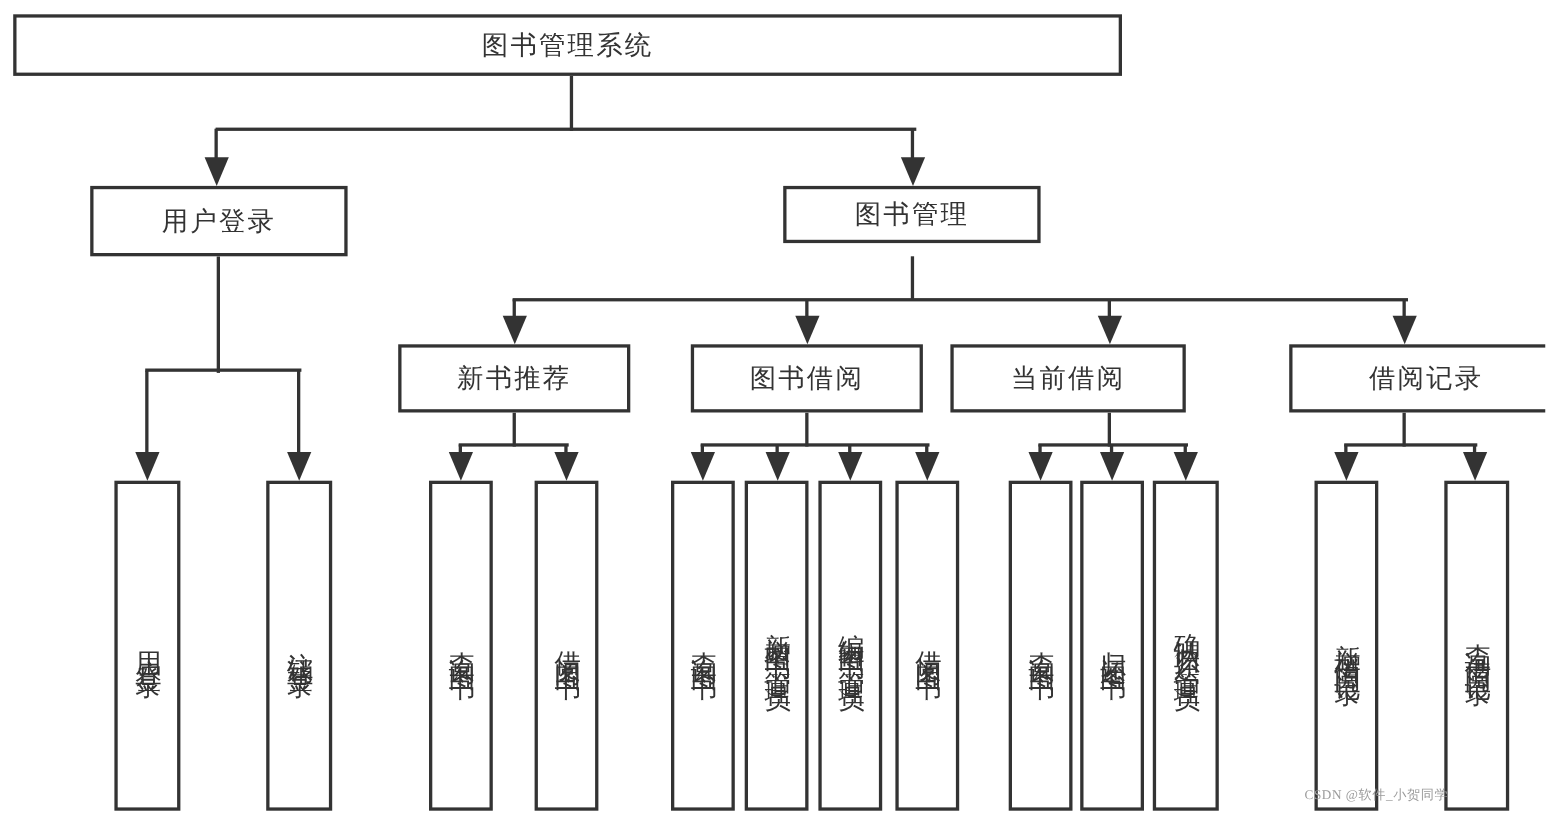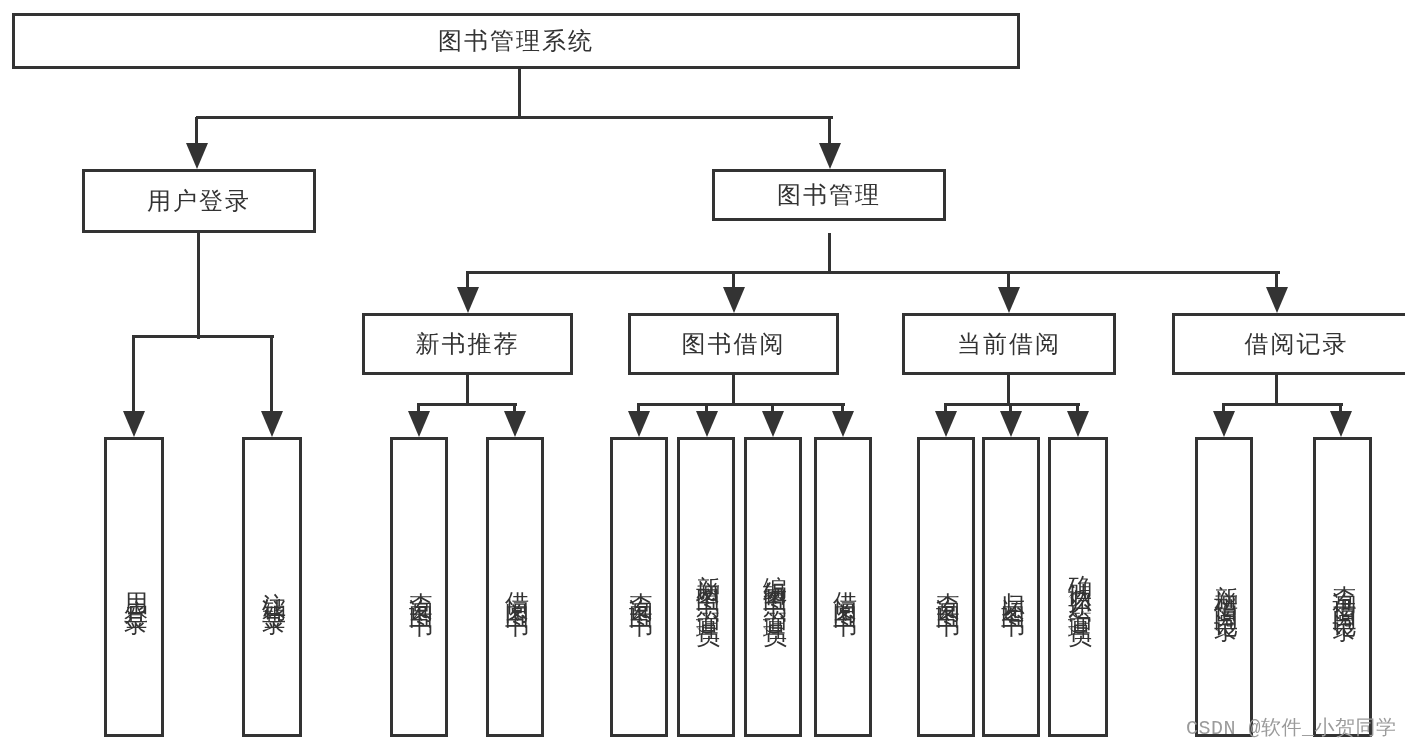--- a/index.html
+++ b/index.html
@@ -7,21 +7,21 @@
     --text:#333333;
     --wm:#9b9b9b;
     --bg:#ffffff;
   }
   html,body{margin:0;padding:0;background:var(--bg);}
   #canvas{
     position:relative;
     width:1405px;height:747px;
     background:var(--bg);
     overflow:hidden;
-    font-family:Liberation Mono, monospace;
+    font-family:Liberation Serif, serif;
   }
   
   .hl{position:absolute;height:3px;background:var(--line);}
   .vl{position:absolute;width:3px;background:var(--line);}
   
   .arr{
     position:absolute;width:0;height:0;
     border-left:11px solid transparent;
     border-right:11px solid transparent;
     border-top:26px solid var(--line);
@@ -46,21 +46,21 @@
     text-orientation:mixed;
     font-size:24px;
     letter-spacing:7px;
     line-height:1;
     color:var(--text);
     white-space:nowrap;
   }
   .watermark{
     position:absolute;
     left:1186px;top:714px;
-    font-size:20px;
+    font-size:12px;
     letter-spacing:0.5px;
     color:var(--wm);
     z-index:9;
     white-space:nowrap;
   }
 </style>
 </head>
 <body>
 
 <div id="canvas">
@@ -115,21 +115,21 @@
   <div class="box" style="left:712px;top:169px;width:234px;height:52px;">
     <span class="hlabel">图书管理</span>
   </div>
 
   <div class="box" style="left:628px;top:313px;width:211px;height:62px;">
     <span class="hlabel">图书借阅</span>
   </div>
   <div class="box" style="left:362px;top:313px;width:211px;height:62px;">
     <span class="hlabel">新书推荐</span>
   </div>
-  <div class="box" style="left:902px;top:313px;width:214px;height:62px;">
+  <div class="box" style="left:864px;top:313px;width:214px;height:62px;">
     <span class="hlabel">当前借阅</span>
   </div>
   <div class="box" style="left:1172px;top:313px;width:249px;height:62px;">
     <span class="hlabel">借阅记录</span>
   </div>
 
   <div class="box" style="left:104px;top:437px;width:60px;height:300px;">
     <span class="vtext">用户登录</span>
   </div>
   <div class="box" style="left:242px;top:437px;width:60px;height:300px;">

